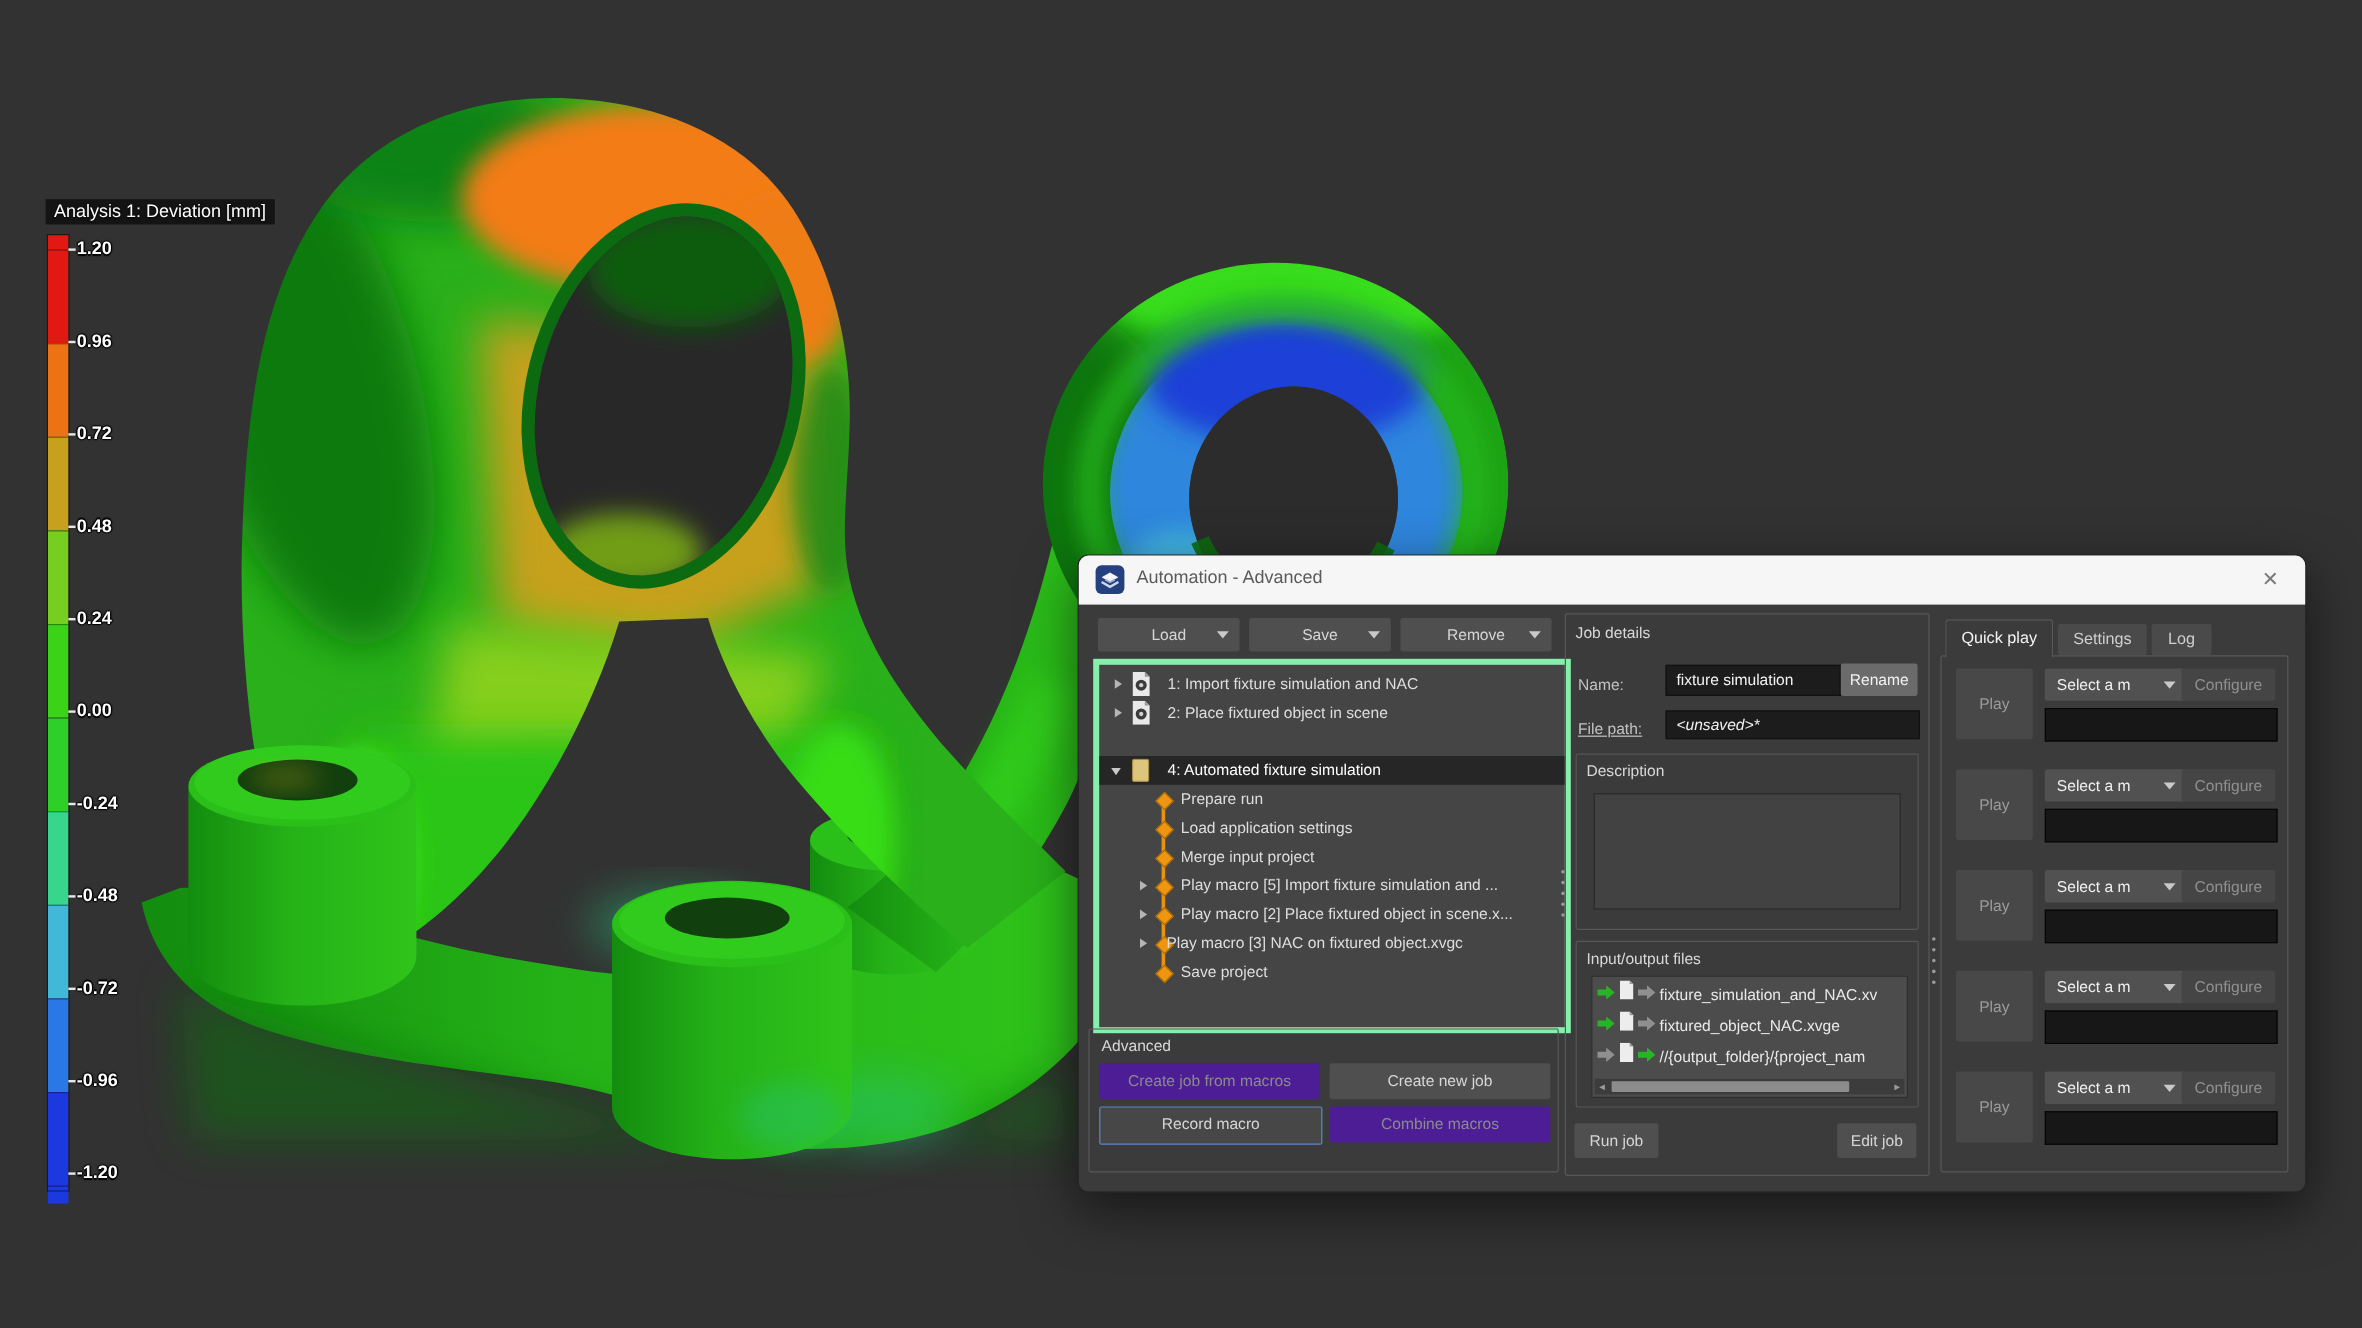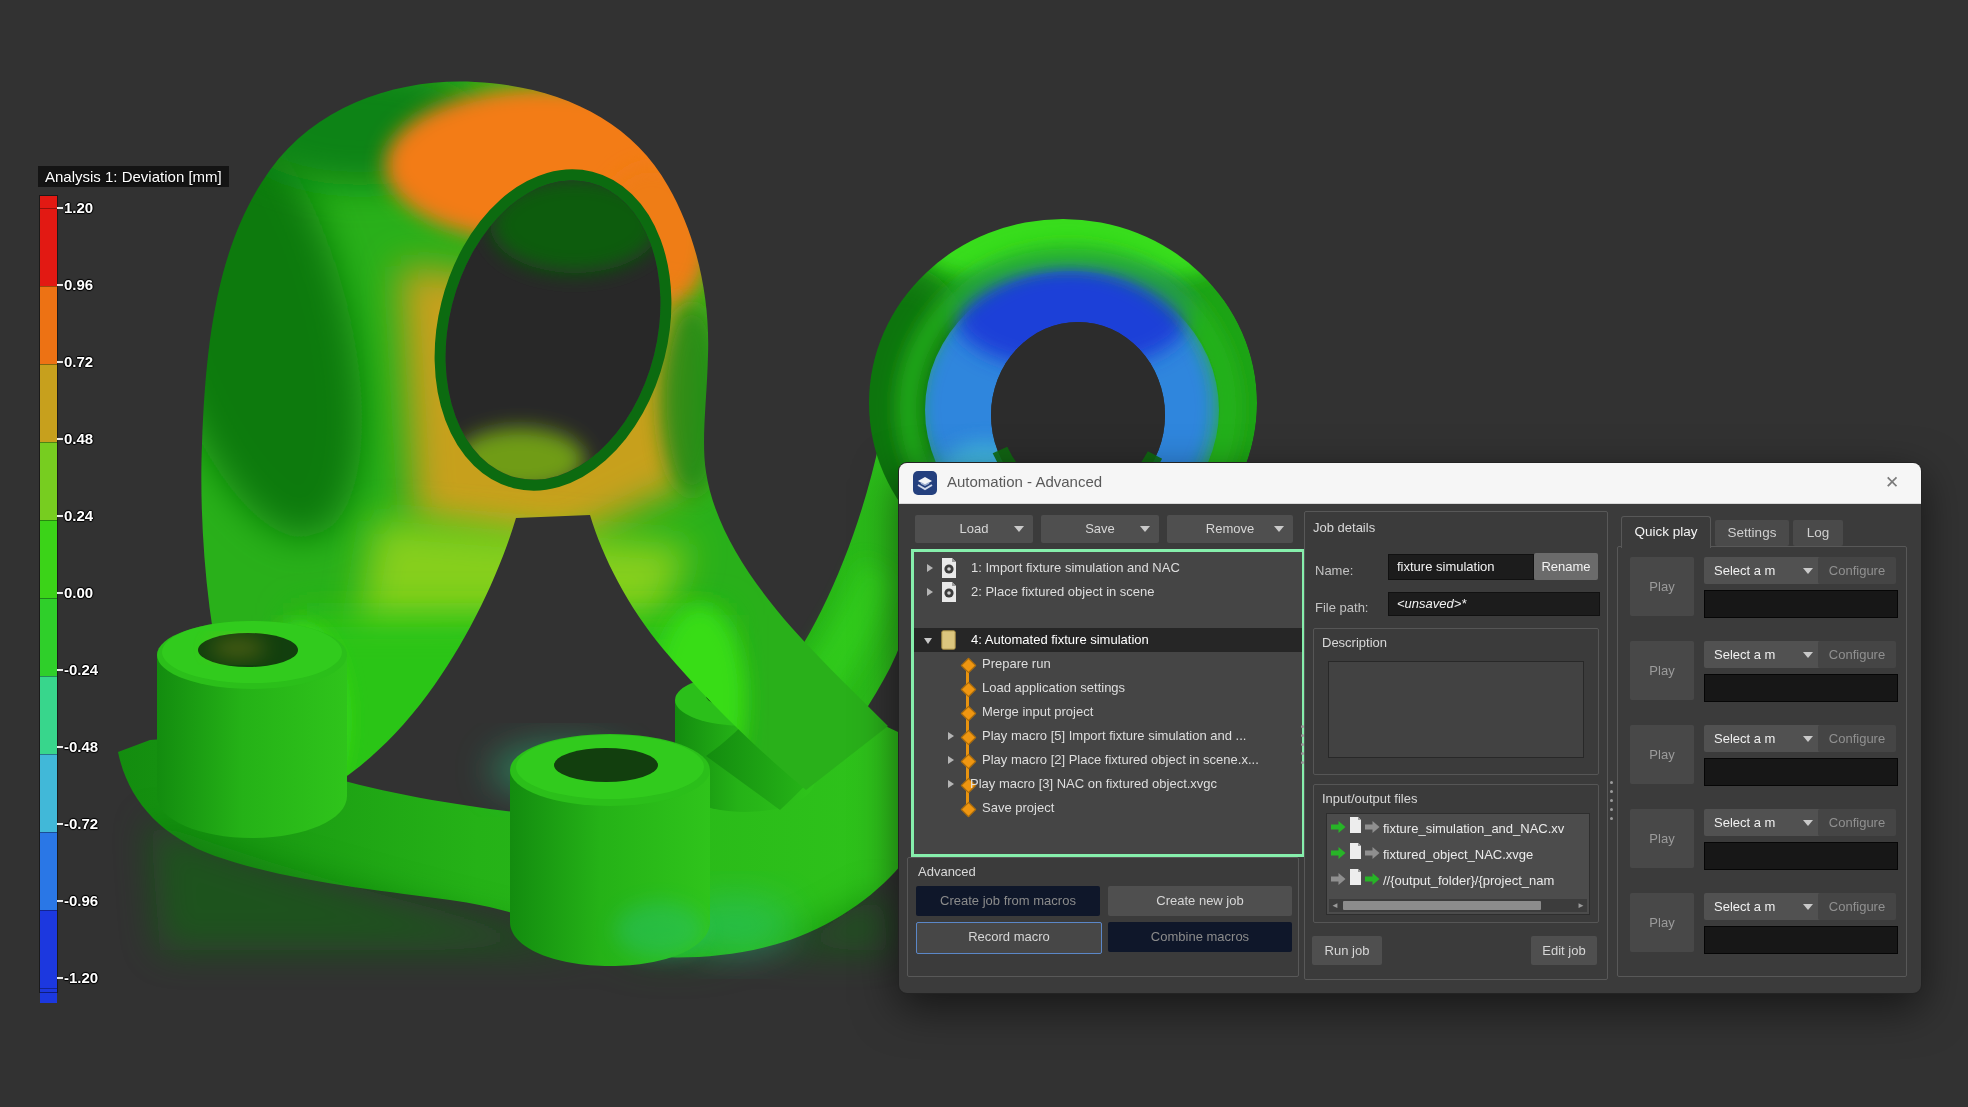--- a/index.html
+++ b/index.html
@@ -40,31 +40,31 @@
   }
   #title-logo{position:absolute;left:14px;top:8px;width:24px;height:24px;border-radius:5px;background:#24407e;}
   #title-text{position:absolute;left:48px;top:10px;font-size:15px;color:#5a5a5a;}
   #close-btn{position:absolute;right:14px;top:7px;width:30px;height:26px;color:#7a7a7a;
     font-size:17px;text-align:center;line-height:26px;cursor:default;}
   .abs{position:absolute;}
   .btn{
     position:absolute;background:#4f4f4f;color:#d6d6d6;text-align:center;
     border-radius:2px;overflow:hidden;white-space:nowrap;
   }
-  .btn.disabled{background:#0f172a;color:#8b8b8b;}
+  .btn.disabled{background:#4c1d95;color:#8b8b8b;}
   .btn.light{background:#6b6b6b;color:#f2f2f2;}
   .caret{position:absolute;right:9px;top:50%;margin-top:-3px;width:0;height:0;
     border-left:5px solid transparent;border-right:5px solid transparent;border-top:6px solid #c9c9c9;}
   .grp{position:absolute;border:1px solid #585858;border-radius:2px;}
   .grp-title{position:absolute;color:#d8d8d8;font-size:13px;}
   .field{position:absolute;background:#1c1c1c;color:#f2f2f2;border:1px solid #111;
     font-size:13px;line-height:24px;padding:0 8px;white-space:nowrap;overflow:hidden;}
   
   #tree{position:absolute;left:12px;top:86px;width:388px;height:302px;background:#454545;
-    border:3px solid #86efac;overflow:hidden;}
+    border:5px solid #86efac;overflow:hidden;}
   .trow{position:absolute;left:0;width:100%;height:24px;line-height:24px;color:#dedede;font-size:13px;}
   .trow.selected{background:#262626;color:#ffffff;}
   .tlabel{position:absolute;top:0;white-space:nowrap;}
   .exp-r{position:absolute;top:8px;width:0;height:0;border-left:6px solid #b5b5b5;
     border-top:4.5px solid transparent;border-bottom:4.5px solid transparent;}
   .exp-d{position:absolute;top:10px;width:0;height:0;border-top:6px solid #c8c8c8;
     border-left:4.5px solid transparent;border-right:4.5px solid transparent;}
   .ticon{position:absolute;top:2px;}
   .diamond{position:absolute;top:7.5px;width:9px;height:9px;background:#ef9611;
     border:1px solid #a96a08;transform:rotate(45deg);}
@@ -342,21 +342,21 @@
 
     <div class="grp" style="left:405px;top:48px;width:302px;height:467px;">
       <div class="grp-title" style="left:8px;top:8px;">Job details</div>
 
       <div class="abs" style="left:10px;top:51px;color:#c3c3c3;">Name:</div>
       <div class="field" style="left:83px;top:42px;width:128px;height:24px;">fixture simulation</div>
       <div class="btn light" style="left:229px;top:41px;width:64px;height:27px;line-height:27px;">
         <span>Rename</span>
       </div>
 
-      <div class="abs" style="left:10px;top:88px;color:#c3c3c3;">File path:</div>
+      <div class="abs" style="left:10px;top:88px;color:#c3c3c3;text-decoration:underline;">File path:</div>
       <div class="field" style="left:83px;top:80px;width:194px;height:22px;font-style:italic;line-height:22px;">&lt;unsaved&gt;*</div>
 
       <div class="grp" style="left:8px;top:116px;width:284px;height:145px;border-color:#565656;">
         <div class="grp-title" style="left:8px;top:6px;">Description</div>
         <div style="position:absolute;left:14px;top:32px;width:254px;height:95px;background:#424242;border:1px solid #282828;"></div>
       </div>
 
       <div class="grp" style="left:8px;top:272px;width:284px;height:137px;border-color:#565656;">
         <div class="grp-title" style="left:8px;top:6px;">Input/output files</div>
         <div id="io-list" style="position:absolute;left:12px;top:28px;width:262px;height:100px;background:#4c4c4c;border:1px solid #2e2e2e;overflow:hidden;">

